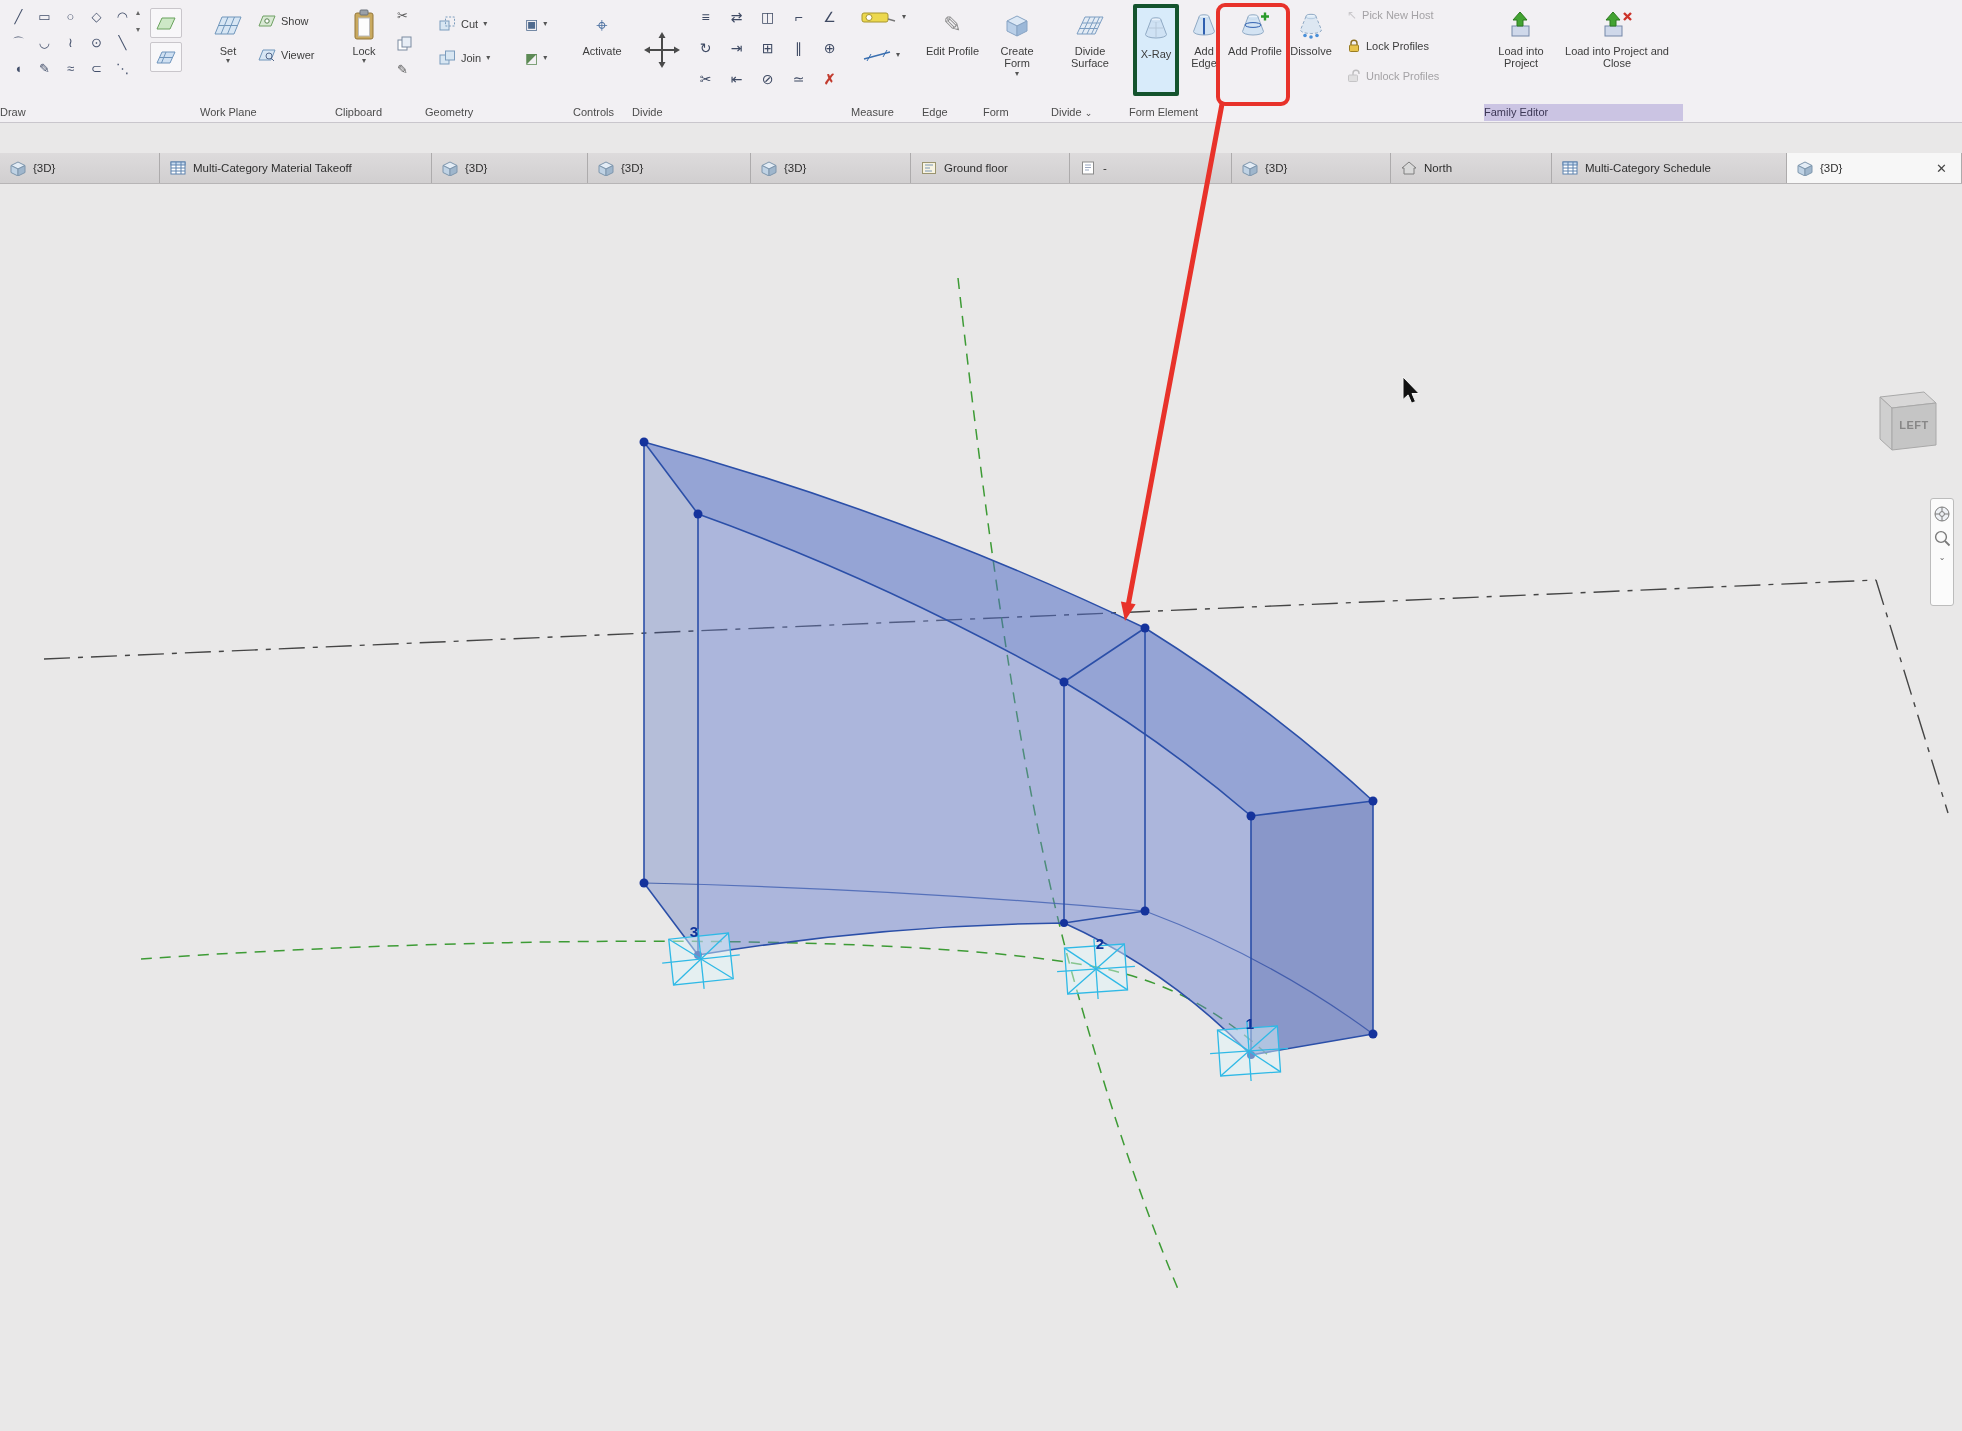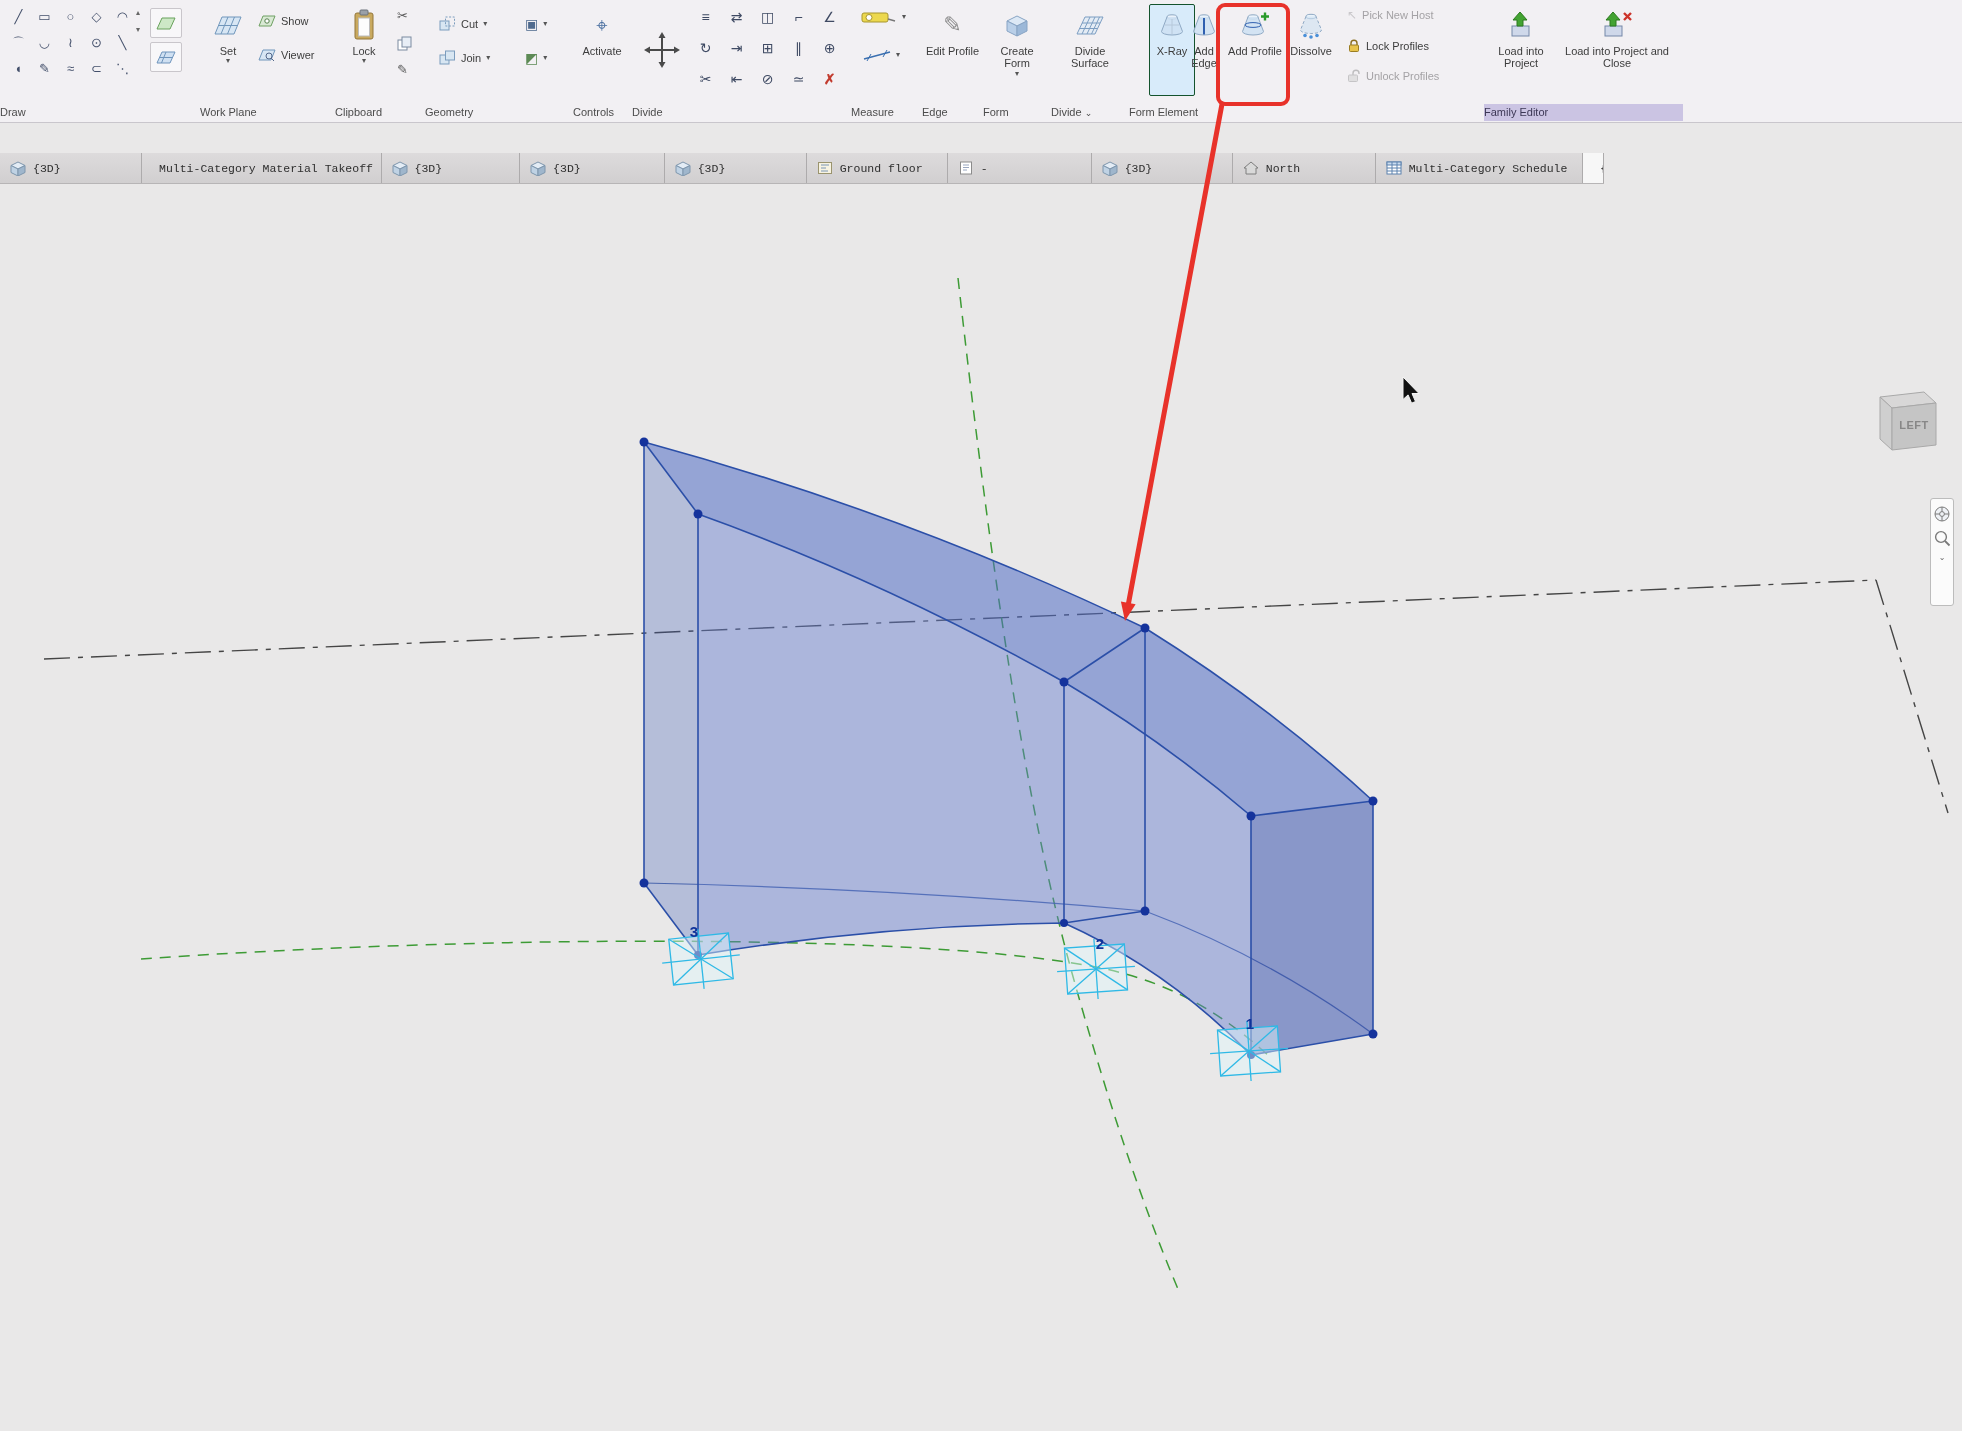--- a/index.html
+++ b/index.html
@@ -8,37 +8,37 @@
     background:#e9e8e8;font-family:"Liberation Sans",sans-serif;
     -webkit-font-smoothing:antialiased;
   }
   
   .ribbon{position:absolute;left:0;top:0;width:1962px;height:122px;background:#f2f0f3;border-bottom:1px solid #c9c6cc;z-index:20;}
   .panel{position:absolute;top:0;height:121px;border-right:1px solid #dedbe1;background:#f2f0f3;}
   .panel-label{position:absolute;bottom:0;left:0;right:0;height:17px;line-height:17px;text-align:left;font-size:11px;color:#4c4c4c;white-space:nowrap;overflow:hidden;}
   .panel-label.fe{background:#cbc4e3;color:#3c3755;margin-top:6px;}
   .bigbtn{position:absolute;top:4px;display:flex;flex-direction:column;align-items:center;font-size:11px;line-height:1.12;color:#3d3d3d;text-align:center;border-radius:2px;padding-top:3px;height:92px;box-sizing:border-box;}
   .bigbtn .ic{height:36px;display:flex;align-items:center;justify-content:center;margin-bottom:2px;}
-  .bigbtn.active{background:#d8ebfa;border:1px solid #14532d;padding-top:2px;margin-left:16px;}
+  .bigbtn.active{background:#d8ebfa;border:4px solid #14532d;padding-top:2px;}
   .caret{font-size:8px;color:#555;line-height:1;}
   .smallrow{position:absolute;display:flex;align-items:center;gap:5px;font-size:11px;color:#3d3d3d;white-space:nowrap;}
   .grayed{color:#a4a2a5;}
   .grayed svg,.grayed .gl{opacity:.5;}
   .gl{display:inline-block;}
   
   .draw-grid{position:absolute;left:6px;top:4px;display:grid;grid-template-columns:repeat(5,25px);grid-auto-rows:25px;column-gap:1px;row-gap:1px;}
   .gcell{display:flex;align-items:center;justify-content:center;font-size:13px;color:#44506b;}
   .vscroll{position:absolute;left:136px;top:8px;display:flex;flex-direction:column;gap:8px;font-size:8px;color:#666;}
   .facebtn{position:absolute;left:150px;width:30px;height:28px;border:1px solid #c9c6cb;background:#f8f7f9;display:flex;align-items:center;justify-content:center;border-radius:2px;}
   
   .mod-grid{position:absolute;left:58px;top:4px;display:grid;grid-template-columns:repeat(5,31px);grid-auto-rows:26px;row-gap:5px;}
   .mod-grid .gcell{font-size:14px;color:#3f4a63;}
   .redx{color:#c23b2e !important;font-weight:bold;}
   
-  .tabbar{position:absolute;left:0;top:153px;width:1604px;height:30px;background:linear-gradient(#dddbdc,#d1cfd0);border-bottom:1px solid #b7b5b6;display:flex;z-index:20;font-family:Liberation Mono, monospace;}
+  .tabbar{position:absolute;left:0;top:153px;width:1962px;height:30px;background:linear-gradient(#dddbdc,#d1cfd0);border-bottom:1px solid #b7b5b6;display:flex;z-index:20;}
   .vtab{display:flex;align-items:center;gap:7px;padding:0 10px;font-size:11.5px;color:#2e2e2e;border-right:1px solid #adabac;box-sizing:border-box;overflow:hidden;white-space:nowrap;}
   .vtab.active{background:#f7f7f7;}
   .xclose{margin-left:auto;font-size:13px;color:#444;padding:0 4px;}
   
   .canvas{position:absolute;left:0;top:183px;width:1962px;height:1248px;background:#e9e8e8;}
   svg.scene{position:absolute;left:0;top:0;}
   .viewcube{position:absolute;left:1866px;top:200px;z-index:5;}
   .navbar{position:absolute;left:1930px;top:315px;width:24px;height:108px;background:rgba(253,253,253,.9);border:1px solid #bcbcbc;border-radius:3px;z-index:5;display:flex;flex-direction:column;align-items:center;gap:6px;padding-top:6px;box-sizing:border-box;}
   
   .red-box{position:absolute;left:1216px;top:3px;width:66px;height:95px;border:4px solid #e8322a;border-radius:9px;z-index:55;pointer-events:none;}

